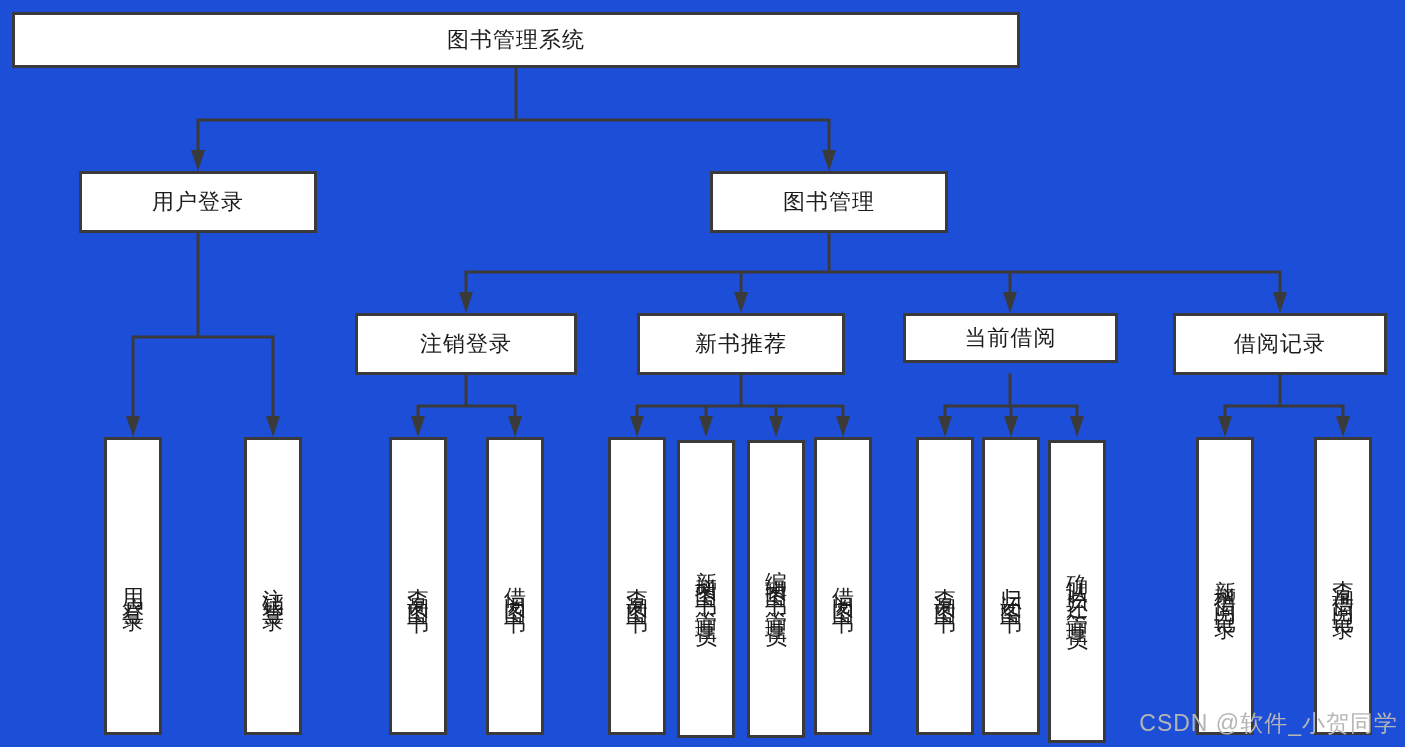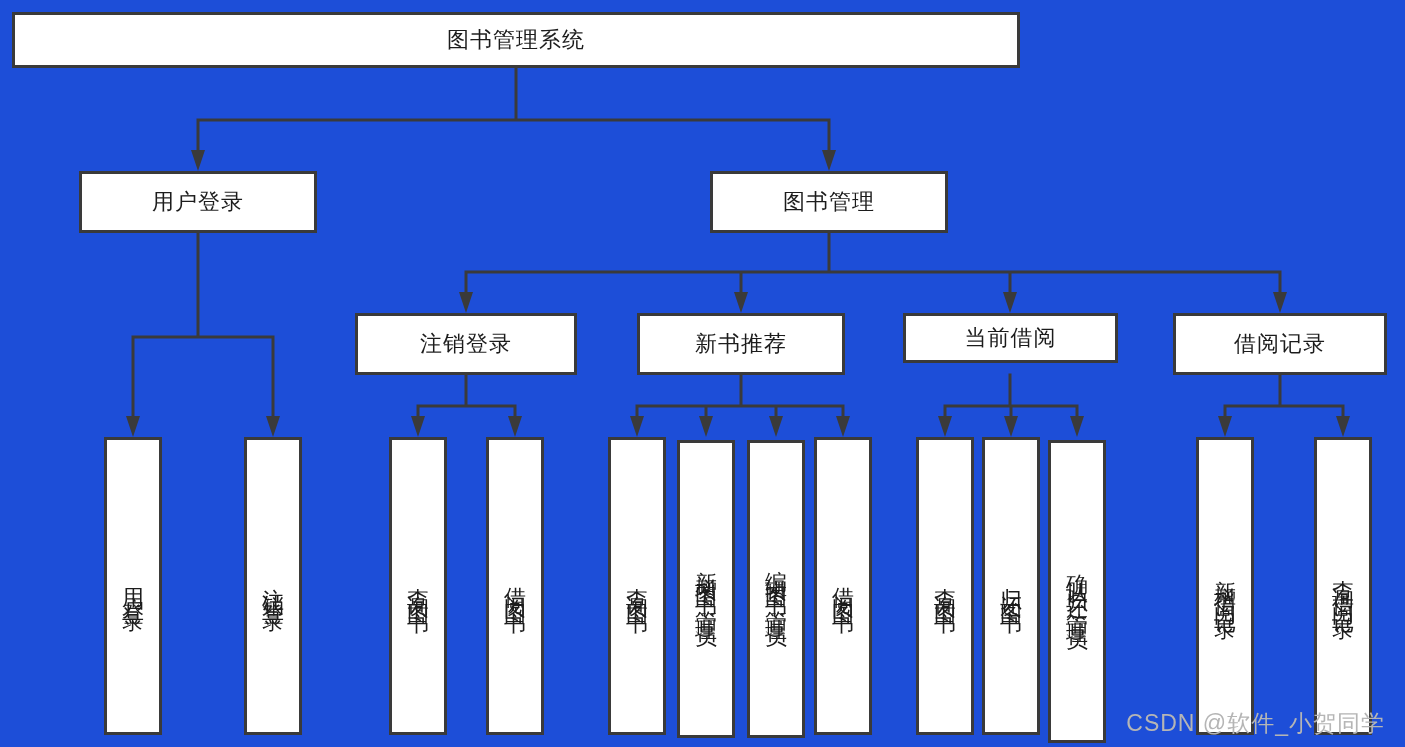--- a/index.html
+++ b/index.html
@@ -41,21 +41,21 @@
     writing-mode: vertical-rl;
     text-orientation: mixed;
     font-size: 22px;
     line-height: 1;
     letter-spacing: 8px;
     white-space: nowrap;
   }
   .watermark {
     position: absolute;
     z-index: 2;
-    right: 20px;
+    right: 7px;
     top: 708px;
     font-size: 23px;
     color: #b5b5b5;
     letter-spacing: 1px;
     white-space: nowrap;
   }
 </style>
 </head>
 <body>
 

